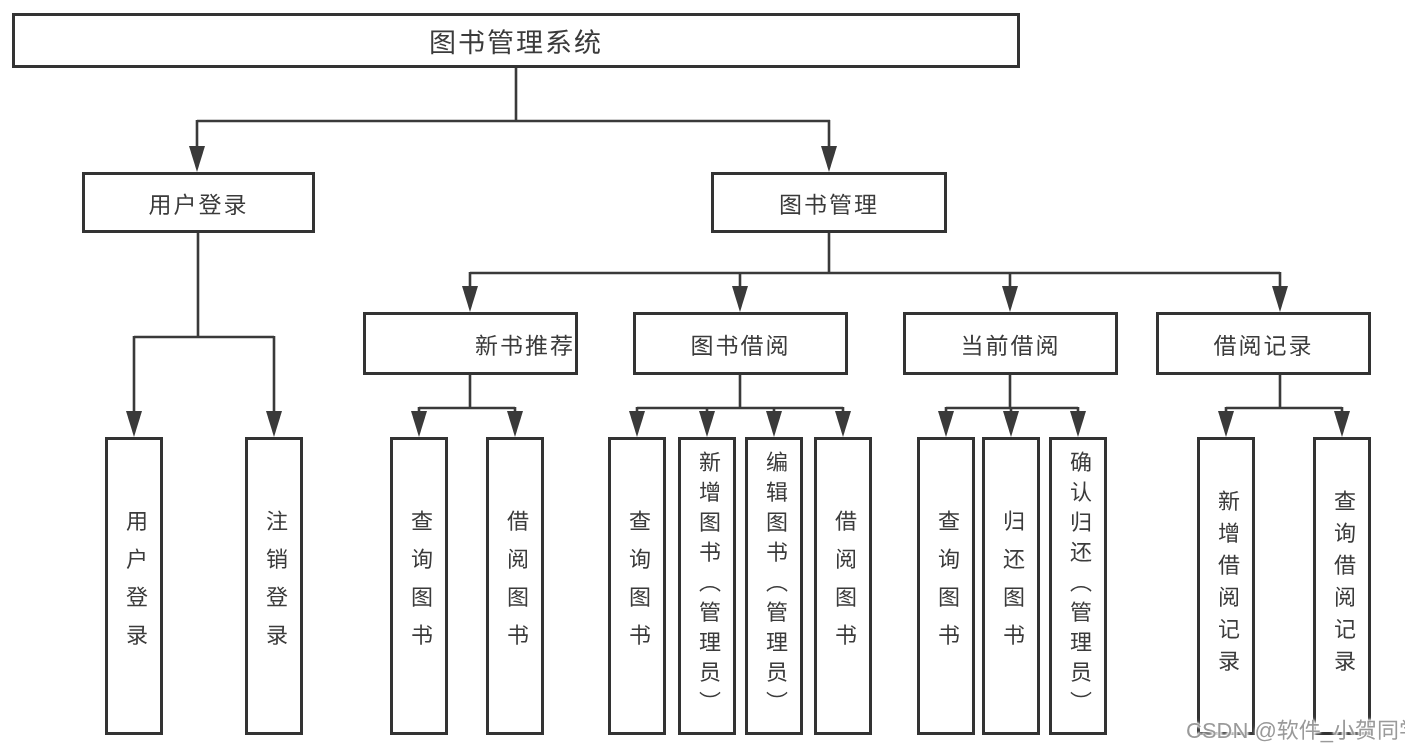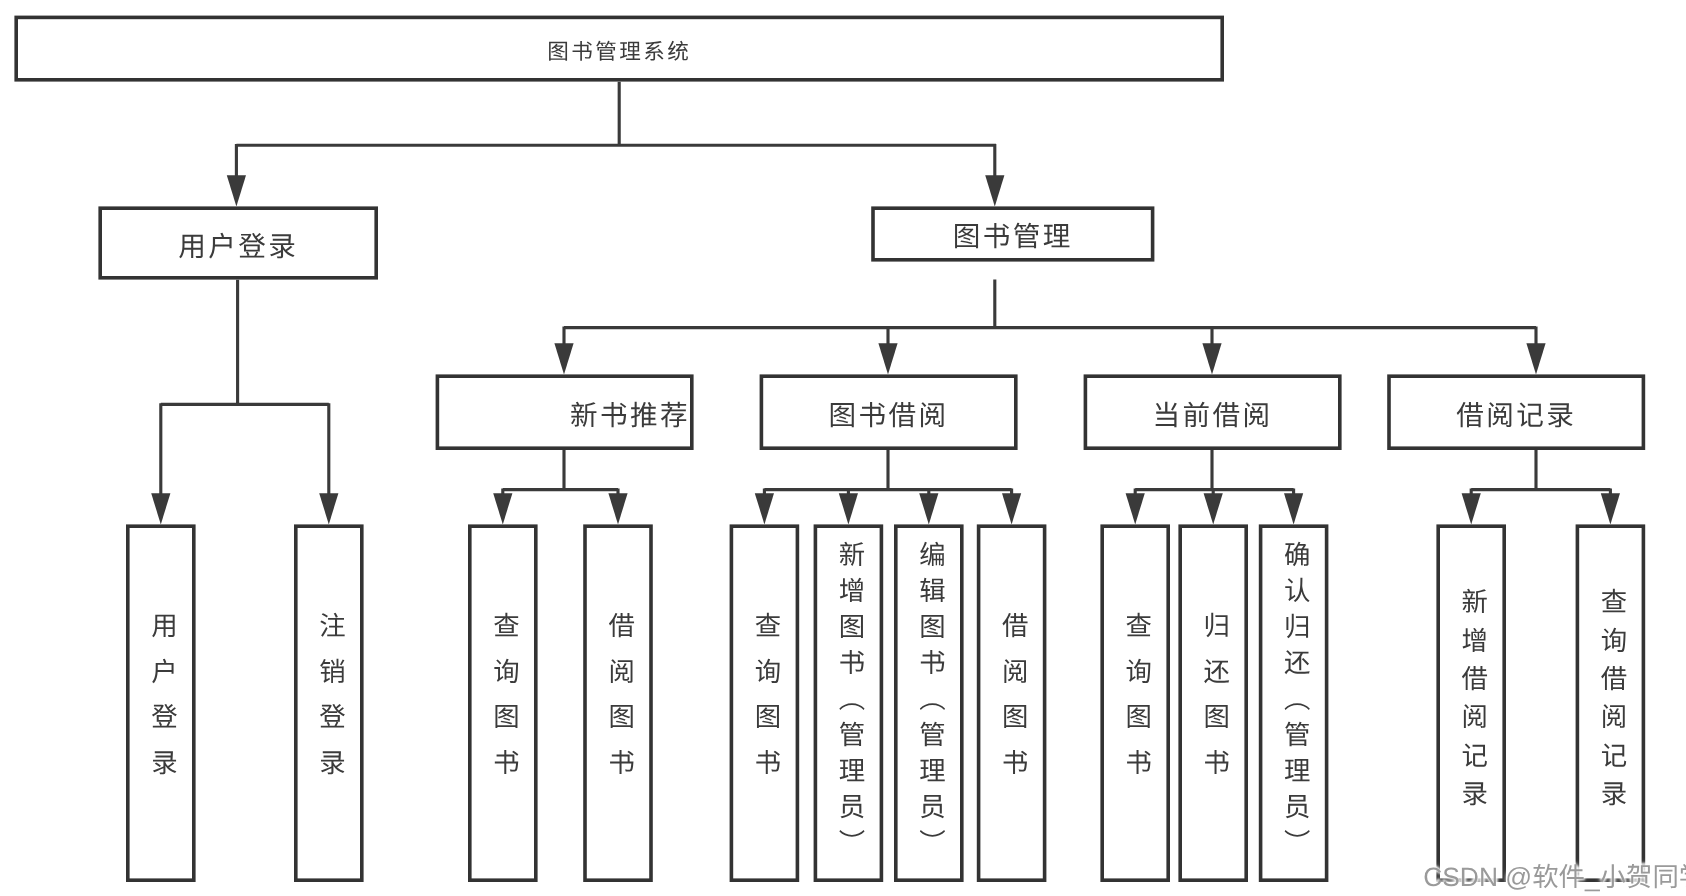--- a/index.html
+++ b/index.html
@@ -25,29 +25,29 @@
     box-sizing: border-box;
     background: #ffffff;
     border: 3px solid #333333;
     display: flex;
     align-items: center;
     justify-content: center;
     color: #3b3b3b;
   }
   .node-root {
     left: 12px; top: 13px; width: 1008px; height: 55px;
-    font-size: 18px;
+    font-size: 27px;
     letter-spacing: 2px;
   }
   .node-branch {
     font-size: 23px;
     letter-spacing: 2px;
   }
   .n-user  { left: 82px;  top: 172px; width: 233px; height: 61px; }
-  .n-book  { left: 711px; top: 172px; width: 236px; height: 46px; margin-left: 15px; }
+  .n-book  { left: 711px; top: 172px; width: 236px; height: 61px; }
   .n-g1 { left: 363px;  top: 312px; width: 215px; height: 63px; justify-content: flex-end; }
   .n-g2 { left: 633px;  top: 312px; width: 215px; height: 63px; }
   .n-g3 { left: 903px;  top: 312px; width: 215px; height: 63px; }
   .n-g4 { left: 1156px; top: 312px; width: 215px; height: 63px; font-family: Liberation Serif, serif; }
   .leaf {
     position: absolute;
     box-sizing: border-box;
     top: 437px;
     width: 58px;
     height: 298px;

